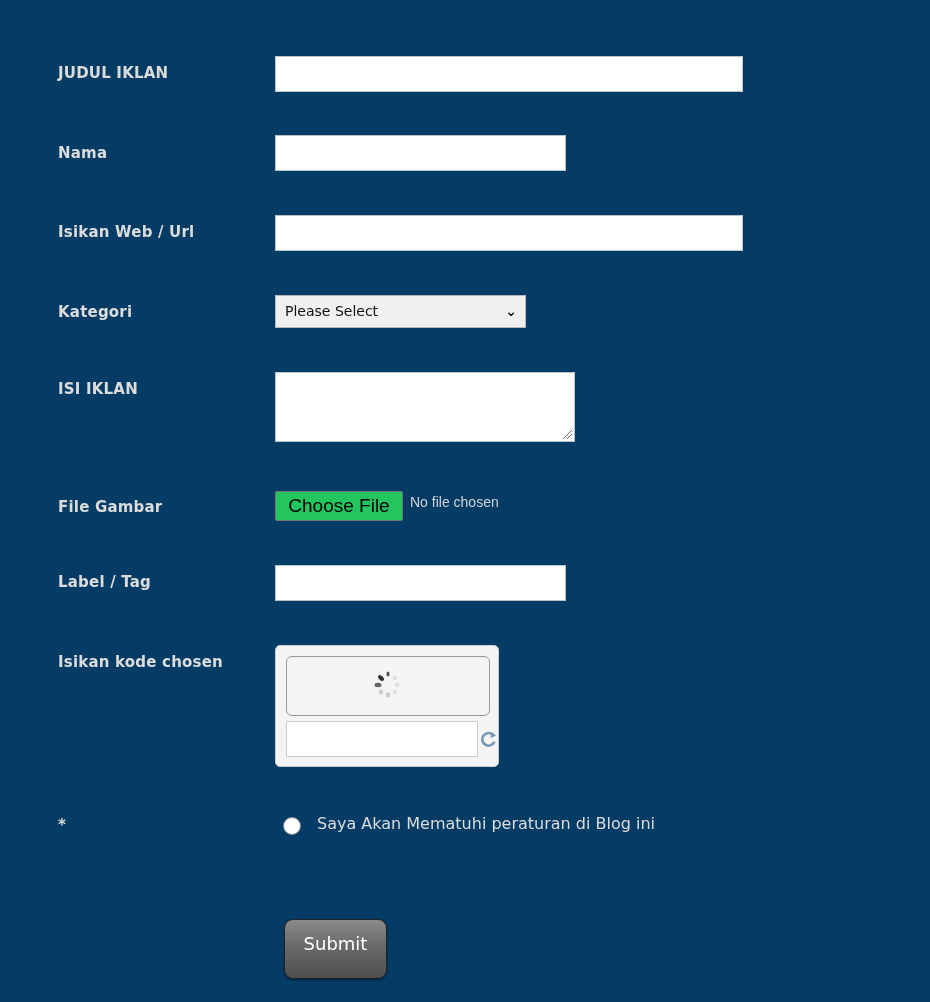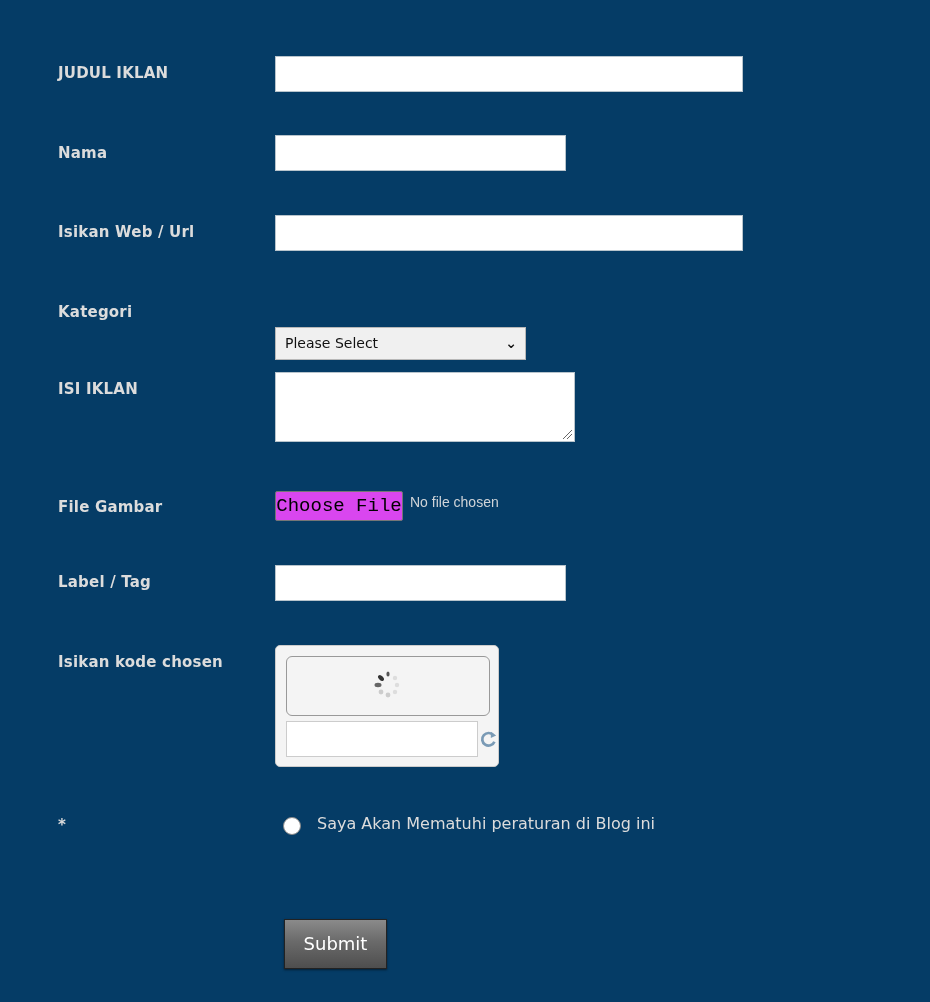--- a/index.html
+++ b/index.html
@@ -2,34 +2,34 @@
 <html><head>
 <meta charset="utf-8">
 <style>
   html, body { margin:0; padding:0; }
   body {
     width:930px; height:1002px; background:#053c66; overflow:hidden;
     font-family:"DejaVu Sans", sans-serif; color:#e0e0e0; position:relative;
   }
   .lbl { position:absolute; left:58px; font-size:15px; font-weight:bold; color:#dcdcdc; letter-spacing:0.2px; }
   .inp { position:absolute; background:#fff; border:1px solid #b8c4cc; box-sizing:border-box; height:36px; }
-  .sel { position:absolute; left:275px; top:295px; width:251px; height:33px; background:#f0f0f0; border:1px solid #b8b8b8; box-sizing:border-box; font-size:14px; color:#111; padding:0 0 0 9px; line-height:31px;margin-top:32px; }
+  .sel { position:absolute; left:275px; top:295px; width:251px; height:33px; background:#f0f0f0; border:1px solid #b8b8b8; box-sizing:border-box; font-size:14px; color:#111; padding:0 0 0 9px; line-height:31px; }
   .sel .chev { position:absolute; right:8px; top:0; font-size:14px; font-weight:bold; }
   .ta { position:absolute; left:275px; top:372px; width:300px; height:70px; background:#fff; border:1px solid #b8c4cc; box-sizing:border-box; }
   .ta .grip { position:absolute; right:2px; bottom:2px; width:9px; height:9px;
     background:linear-gradient(135deg, transparent 45%, #666 45%, #666 52%, transparent 52%, transparent 70%, #666 70%, #666 77%, transparent 77%); }
-  .filebtn { position:absolute; left:275px; top:491px; width:128px; height:30px; background:#d946ef; border:1px solid #767676; border-radius:2px; box-sizing:border-box; font-family:Liberation Mono, monospace; font-size:19px; color:#000; text-align:center; line-height:28px; }
+  .filebtn { position:absolute; left:275px; top:491px; width:128px; height:30px; background:#22c55e; border:1px solid #767676; border-radius:2px; box-sizing:border-box; font-family:Liberation Sans, sans-serif; font-size:19px; color:#000; text-align:center; line-height:28px; }
   .filetxt { position:absolute; left:410px; top:494px; font-family:"Liberation Sans", sans-serif; font-size:14px; color:#d0d4d8; }
   .captcha { position:absolute; left:275px; top:645px; width:224px; height:122px; background:#f4f4f4; border:1px solid #ccc; border-radius:5px; box-sizing:border-box; }
   .captcha .img { position:absolute; left:10px; top:10px; width:204px; height:60px; border:1px solid #999; border-radius:6px; box-sizing:border-box; background:#f4f4f4; }
   .captcha .cin { position:absolute; left:10px; top:75px; width:192px; height:36px; background:#fff; border:1px solid #ccc; box-sizing:border-box; }
   .captcha .refresh { position:absolute; left:204px; top:84px; width:18px; height:18px; }
   .radio { position:absolute; left:283px; top:817px; width:18px; height:18px; border-radius:50%; background:#fff; border:1px solid #888; box-sizing:border-box; }
   .radiolbl { position:absolute; left:317px; top:814px; font-size:16px; color:#dcdcdc;text-align:right; }
-  .submit { position:absolute; left:284px; top:919px; width:103px; height:50px; border:1px solid #222; border-radius:0; box-sizing:border-box;
+  .submit { position:absolute; left:284px; top:919px; width:103px; height:60px; border:1px solid #222; border-radius:9px; box-sizing:border-box;
     background:linear-gradient(#8a8a8a 0%, #6a6a6a 45%, #4e4e4e 100%); color:#fff; font-size:18px; text-align:center; line-height:48px; box-shadow:0 1px 2px rgba(0,0,0,0.5); }
 </style>
 </head>
 <body>
 
 <div>
   <div class="lbl" style="top:64px">JUDUL IKLAN</div>
   <div class="inp" style="left:275px;top:56px;width:468px"></div>
 
   <div class="lbl" style="top:144px">Nama</div>

